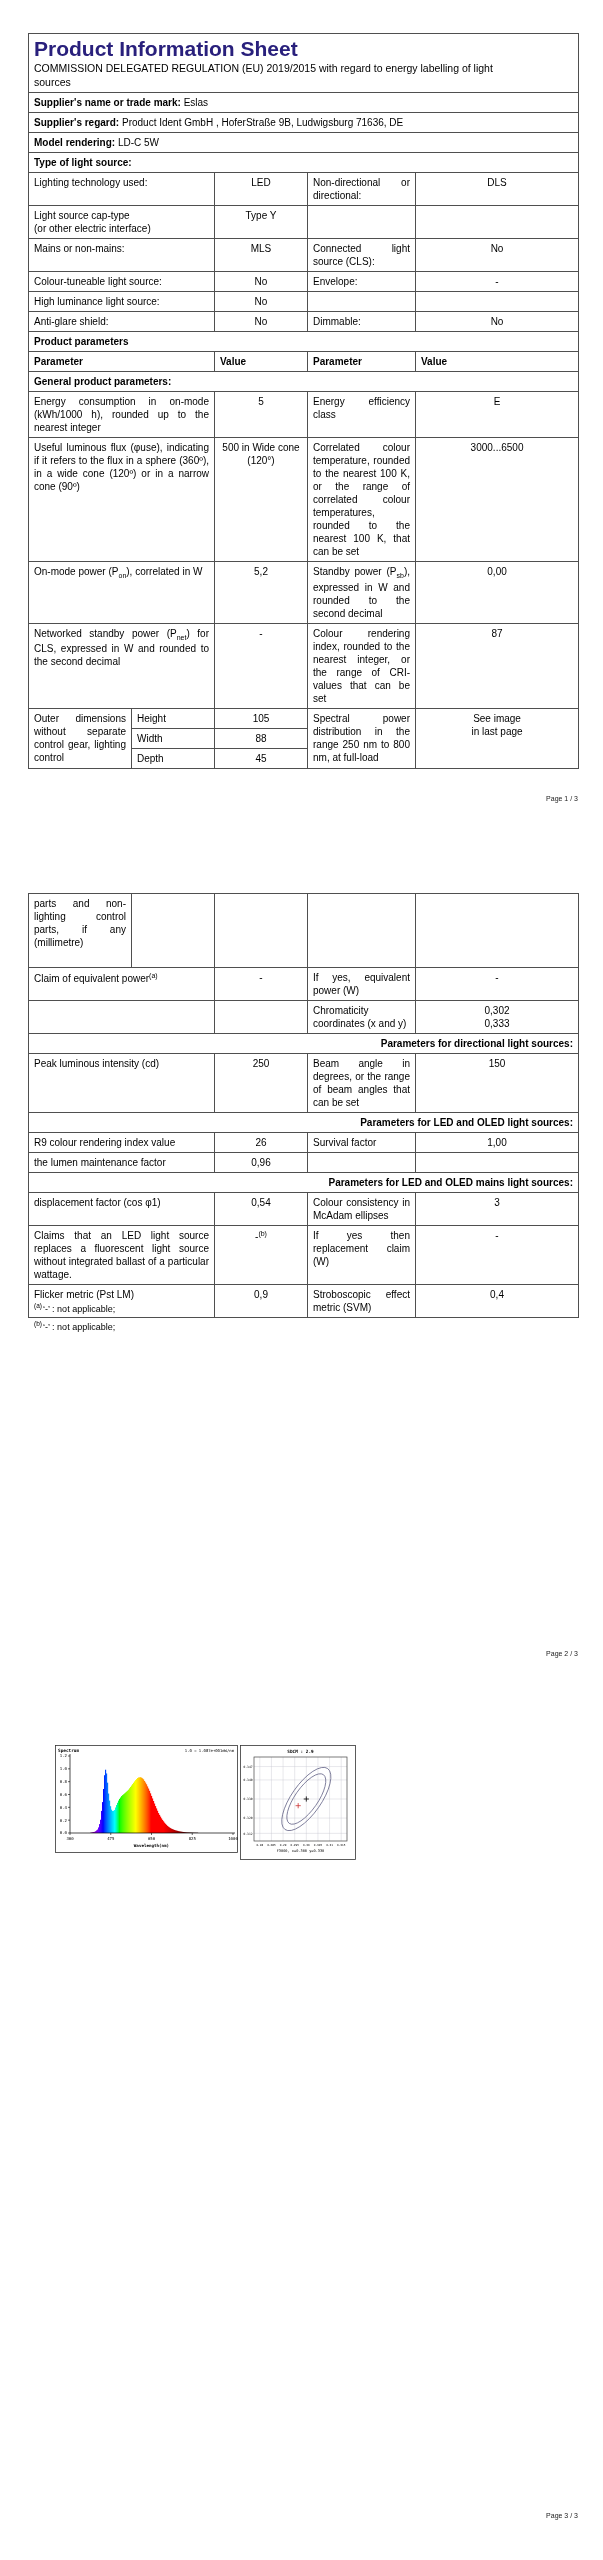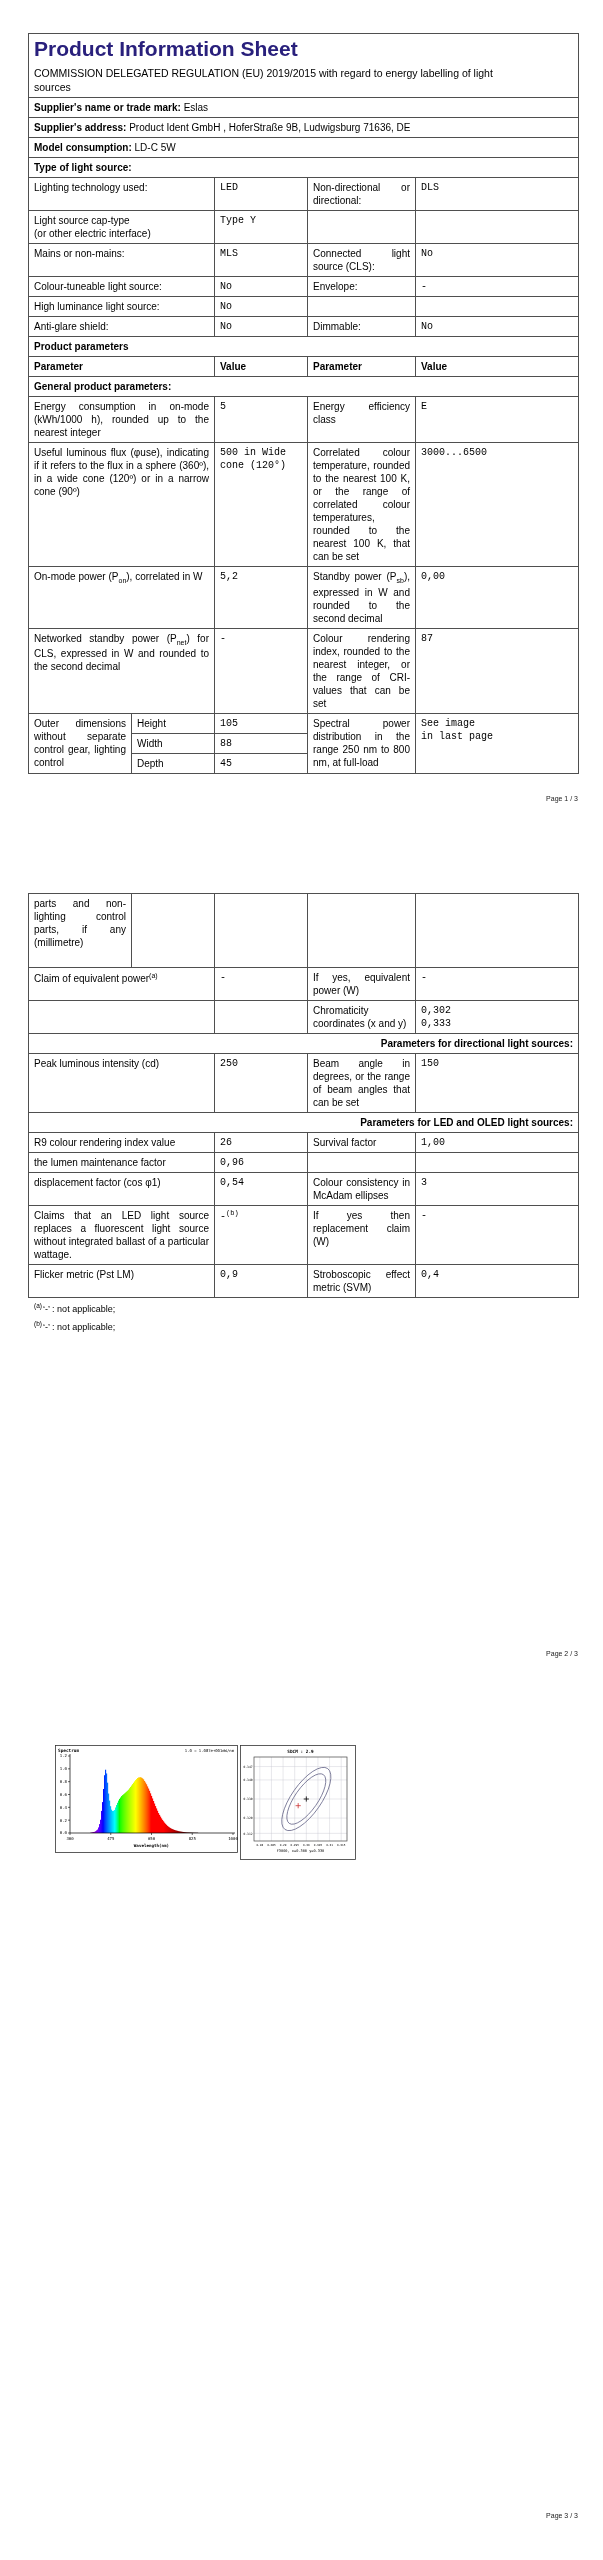--- a/index.html
+++ b/index.html
@@ -2,28 +2,28 @@
 <html lang="en"><head>
 <meta charset="utf-8">
 <style>
   html,body{margin:0;padding:0;background:#fff;}
   .canvas{position:relative;width:603px;height:2560px;background:#ffffff;overflow:hidden;
           font-family:"Liberation Sans",sans-serif;color:#000;}
   table.t{position:absolute;left:28px;width:550px;border-collapse:collapse;table-layout:fixed;padding-left:8px;}
   #t1{top:33px;} #t2{top:893px;}
   table.t td{border:1px solid #4f4f4f;vertical-align:top;padding:3px 5px;font-size:10px;line-height:1.3;word-wrap:break-word;}
   td.p{text-align:justify;}
-  td.c{font-family:Liberation Mono, monospace;}
+  td.c{text-align:center;}
   td.pre{white-space:pre-line;}
   td.sec{font-weight:bold;text-align:left;}
   td.secl{font-weight:bold;text-align:right;}
   td.colhdr{font-weight:bold;}
   td.titleCell{padding:6px 9px 9px 9px;}
   .docTitle{font-size:21px;font-weight:bold;color:#29207c;line-height:1.15;}
-  .docSub{font-size:10.5px;margin-top:5px;line-height:1.35;max-width:480px;}
+  .docSub{font-size:10.5px;line-height:1.35;max-width:480px;}
   td.info{font-size:10.5px;padding:5px 9px;}
   .b{font-weight:bold;margin-top:16px;}
   sub{font-size:7px;} sup{font-size:7px;}
   .pfooter{position:absolute;right:25px;font-size:7px;color:#1a1a1a;}
   #f1{top:795px;} #f2{top:1650px;} #f3{top:2512px;}
   .footnotes{position:absolute;left:34px;top:1302px;font-size:9px;line-height:1.25;}
   .fn{margin-bottom:5px;}
   .fn sup{font-size:6.5px;margin-right:1px;}
   svg.chart{position:absolute;background:#fff;}
   #spectrum-svg{left:55px;top:1745px;}
@@ -47,24 +47,24 @@
         <tr>
       <td colspan="5" class="titleCell">
         <div class="docTitle">Product Information Sheet</div>
         <div class="docSub">COMMISSION DELEGATED REGULATION (EU) 2019/2015 with regard to energy labelling of light sources</div>
       </td>
     </tr>
     <tr>
           <td colspan="5" class="info"><span class="b">Supplier's name or trade mark:</span> <span>Eslas</span></td>
         </tr>
     <tr>
-          <td colspan="5" class="info"><span class="b">Supplier's address:</span> <span>Product Ident GmbH , HoferStraße 9B, Ludwigsburg 71636, DE</span></td>
-        </tr>
-    <tr>
-          <td colspan="5" class="info"><span class="b">Model consumption:</span> <span>LD-C 5W</span></td>
+          <td colspan="5" class="info"><span class="b">Supplier's regard:</span> <span>Product Ident GmbH , HoferStraße 9B, Ludwigsburg 71636, DE</span></td>
+        </tr>
+    <tr>
+          <td colspan="5" class="info"><span class="b">Model rendering:</span> <span>LD-C 5W</span></td>
         </tr>
     <tr>
           <td colspan="5" class="info b">Type of light source:</td>
         </tr>
 
     <tr>
       <td colspan="2" class="p">Lighting technology used:</td>
       <td class="c">LED</td>
       <td class="p">Non-directional or directional:</td>
       <td class="c">DLS</td>
@@ -206,20 +206,23 @@
       <td class="c">26</td>
       <td class="p">Survival factor</td>
       <td class="c">1,00</td>
     </tr>
     <tr>
       <td colspan="2" class="p">the lumen maintenance factor</td>
       <td class="c">0,96</td>
       <td class="p"></td>
       <td class="c"></td>
     </tr>
+    <tr>
+          <td colspan="5" class="secl">Parameters for LED and OLED mains light sources:</td>
+        </tr>
     <tr>
       <td colspan="2" class="p">displacement factor (cos φ1)</td>
       <td class="c">0,54</td>
       <td class="p">Colour consistency in McAdam ellipses</td>
       <td class="c">3</td>
     </tr>
     <tr>
       <td colspan="2" class="p">Claims that an LED light source replaces a fluorescent light source without integrated ballast of a particular wattage.</td>
       <td class="c"><span>-</span><sup>(b)</sup></td>
       <td class="p">If yes then replacement claim (W)</td>

